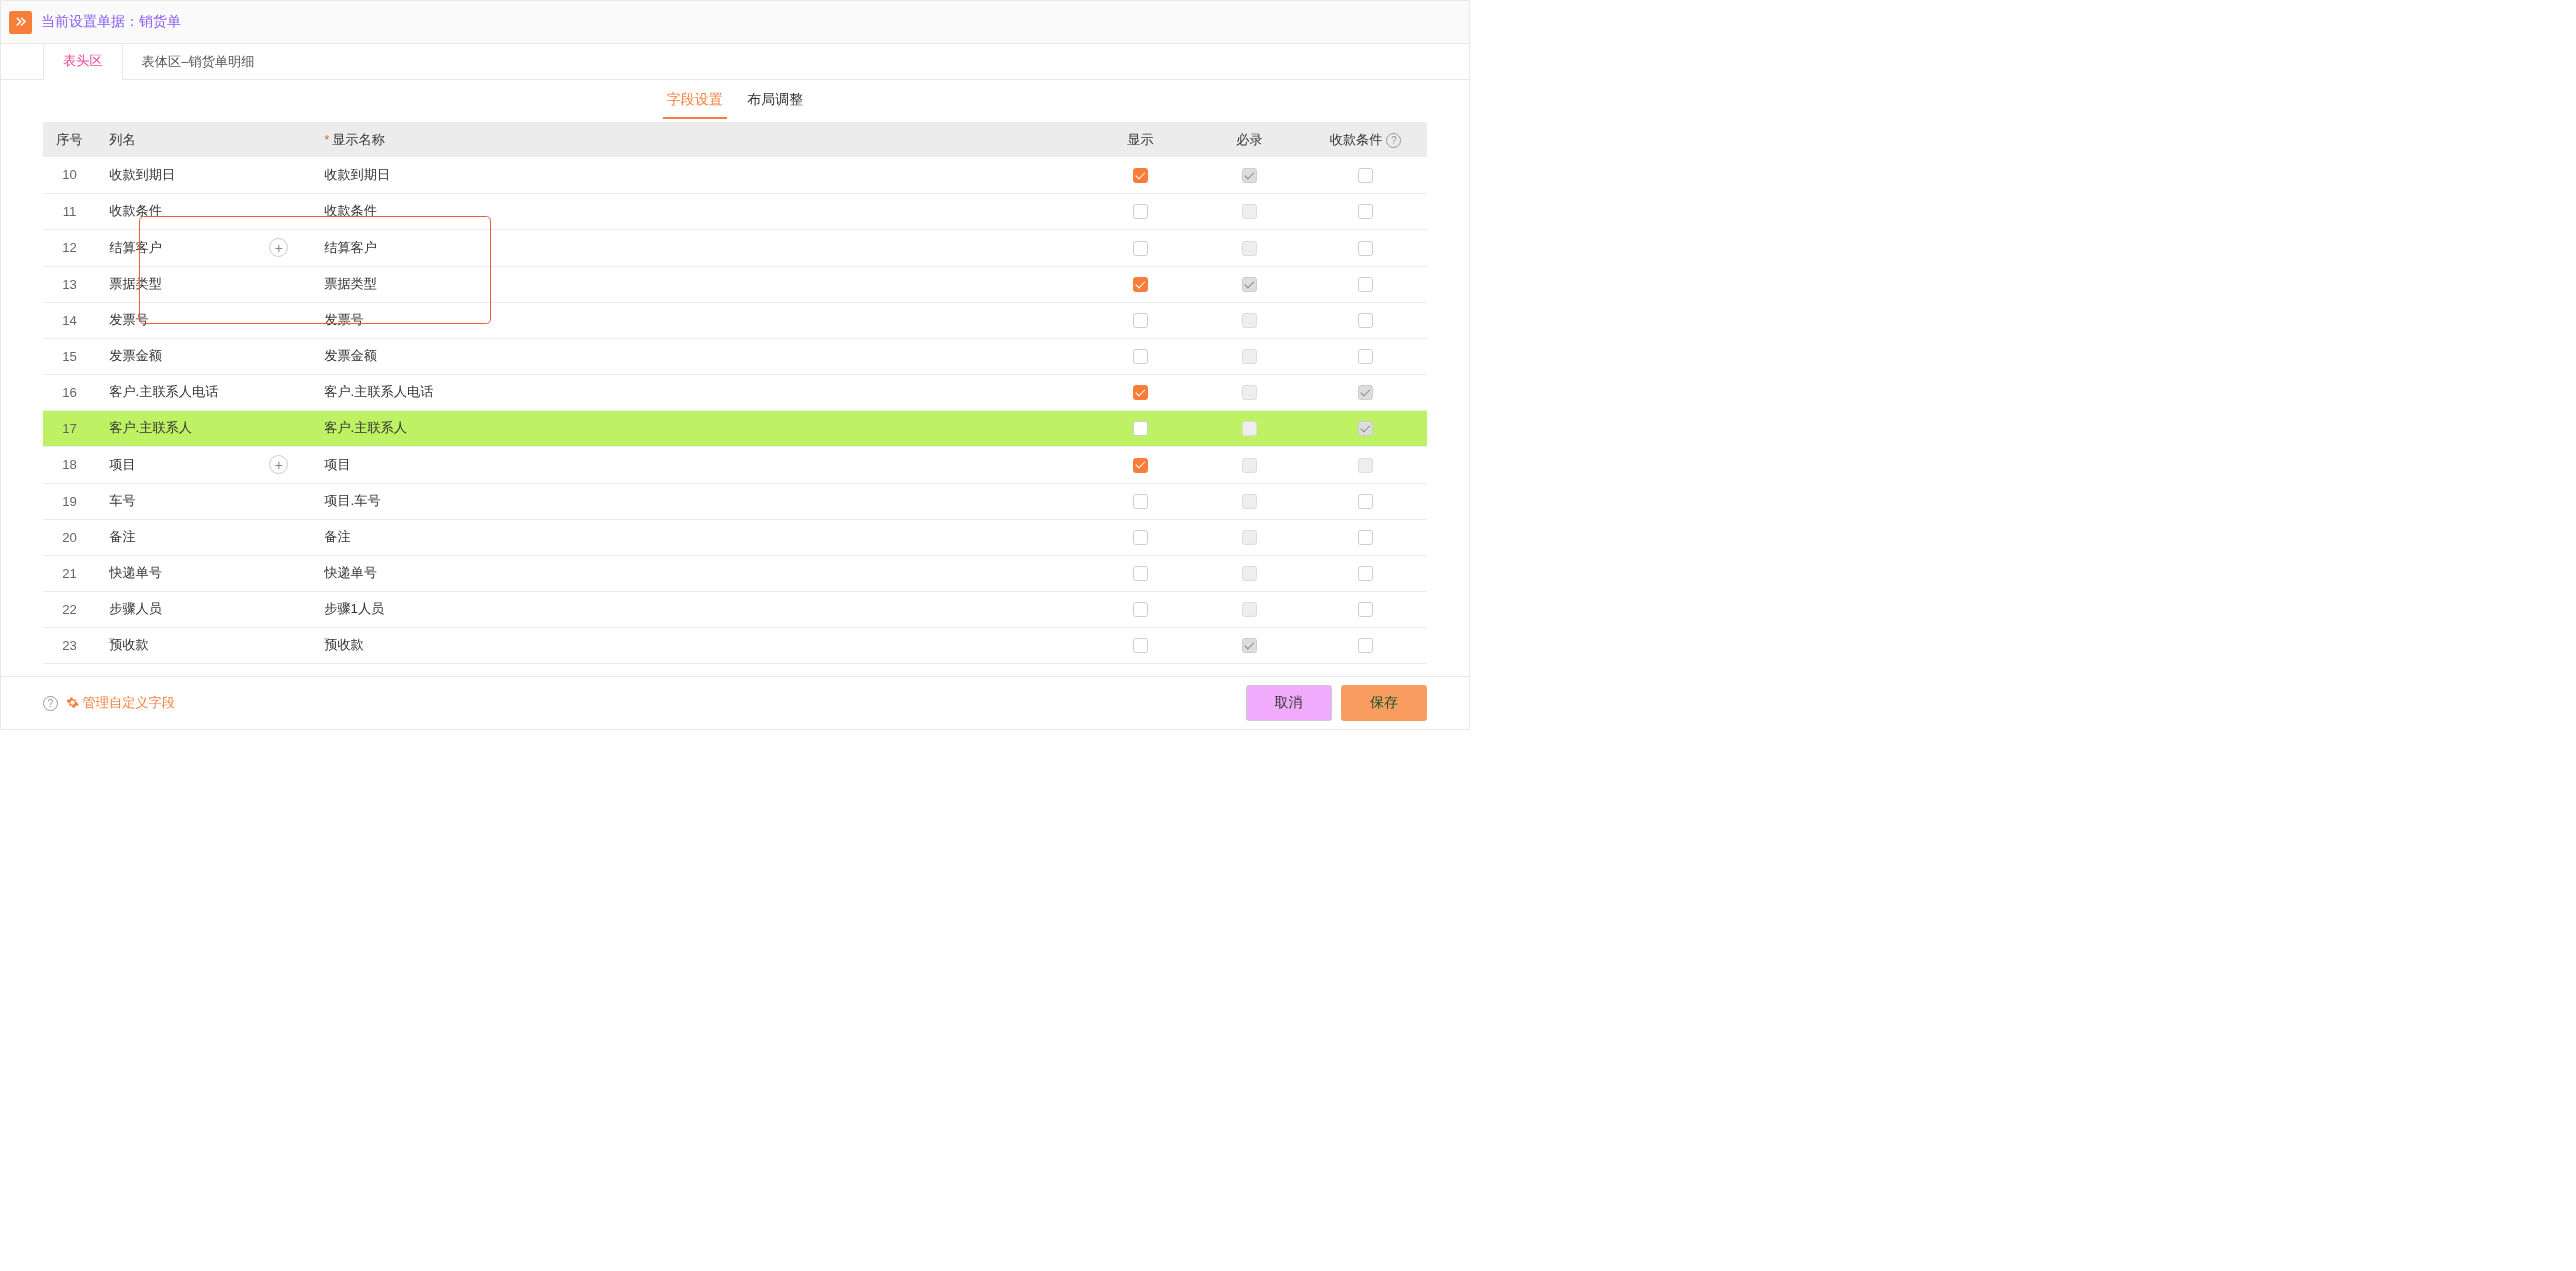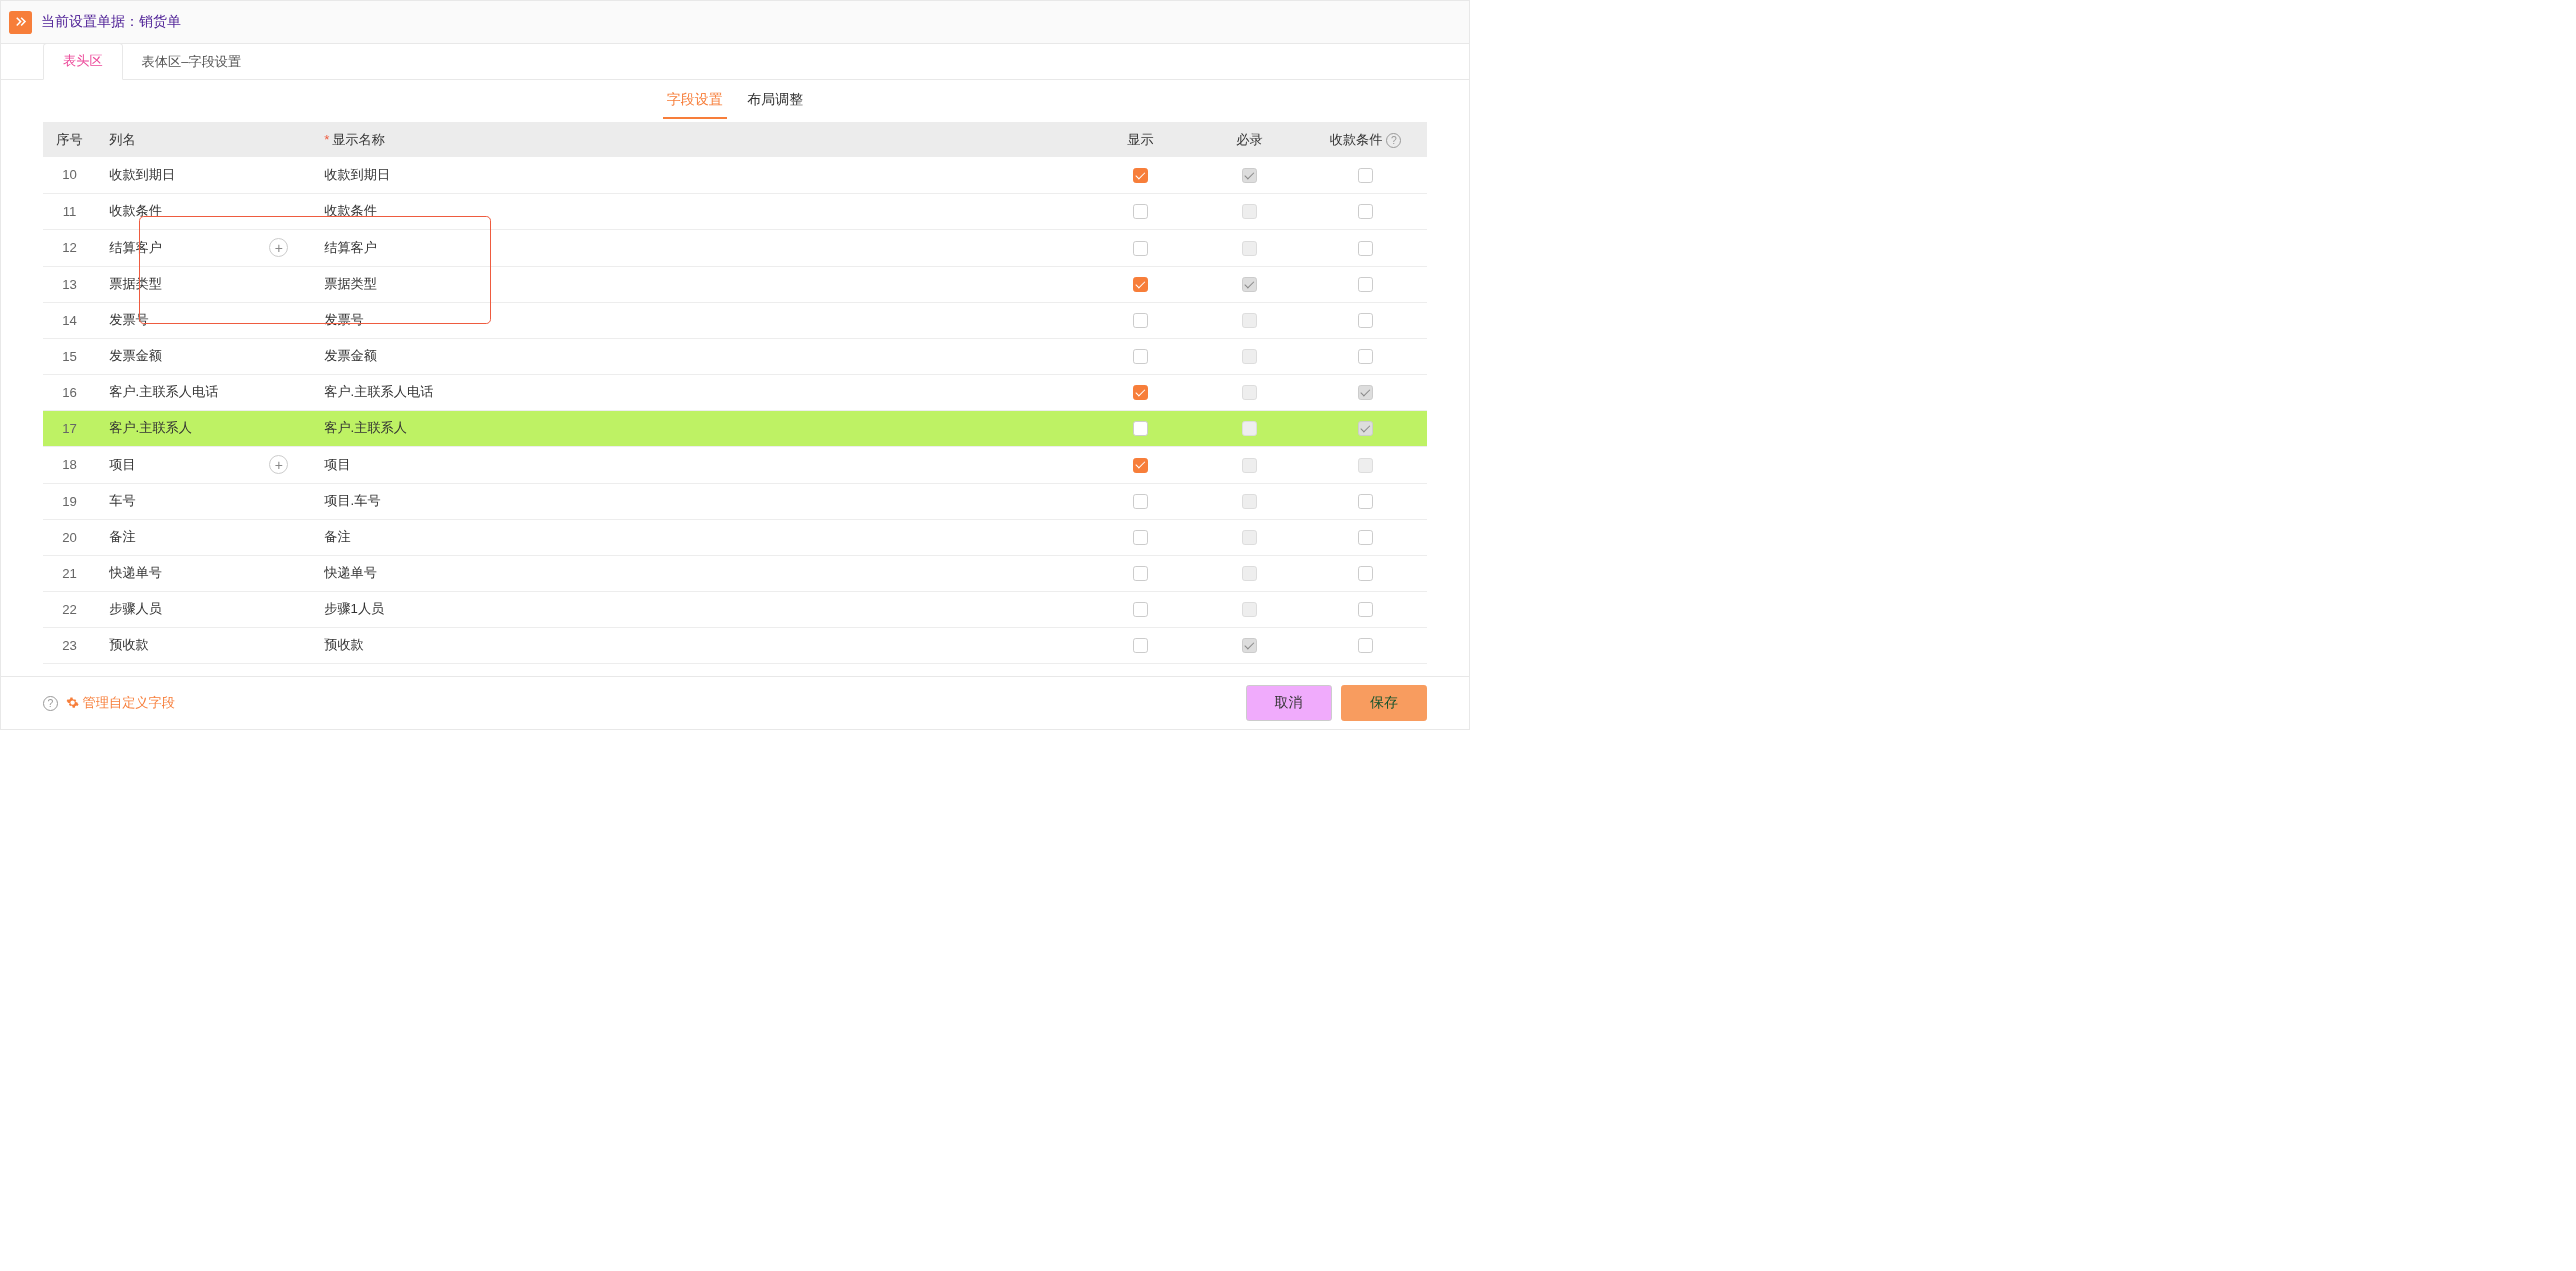--- a/index.html
+++ b/index.html
@@ -1,21 +1,21 @@
 <!DOCTYPE html>
 <html style="font-size:15px"><head>
 <meta charset="utf-8">
 <style>
 * { box-sizing: border-box; margin: 0; padding: 0; }
 body { font-family: -apple-system, "PingFang SC", "Microsoft YaHei", sans-serif; font-size: 13.2px; color: #333; background: #fff; }
 .container { width: 1470px; border: 0.9px solid #e8e8e8; display: flex; flex-direction: column; height: 730px; position: relative; }
 .header-bar { display: flex; align-items: center; height: 43px; background: #fafafa; border-bottom: 0.9px solid #e8e8e8; }
 .expand-btn { width: 23px; height: 23px; background: #f77e3a; border-radius: 2.8px; display: flex; align-items: center; justify-content: center; margin-left: 7.6px; cursor: pointer; }
 .expand-btn svg { width: 13.2px; height: 13.2px; }
-.header-title { margin-left: 9.4px; font-size: 14px; color: #4c1d95; }
+.header-title { margin-left: 9.4px; font-size: 14px; color: #8b5cf6; }
 .tabs-row { display: flex; padding-left: 42px; height: 36px; align-items: flex-end; border-bottom: 0.9px solid #e8e8e8; }
 .tab { padding: 8.5px 19px; font-size: 13.2px; color: #555; cursor: pointer; }
 .tab.active { color: #ec4899; border: 0.9px solid #e8e8e8; border-bottom: 0.9px solid #fff; border-radius: 3.8px 3.8px 0 0; background: #fff; margin-bottom: -0.9px; }
 .subtabs-row { display: flex; justify-content: center; height: 42px; align-items: center; gap: 17px; }
 .subtab { padding: 7.6px 3.8px; font-size: 14px; color: #333; cursor: pointer; border-bottom: 2.8px solid transparent; }
 .subtab.active { color: #f77e3a; border-bottom-color: #f77e3a; }
 .table-wrap { flex: 1; overflow-y: hidden; position: relative; padding: 0 42px; }
 .data-table { width: 100%; border-collapse: collapse; table-layout: fixed; }
 .data-table thead th { background: #ececec; font-weight: 500; text-align: left; padding: 8.5px 13.2px; font-size: 13.2px; color: #333; margin-top: 26px; }
 .data-table thead th.center { text-align: center; }
@@ -58,21 +58,21 @@
           <path fill="#fff" d="M6 4l8 8-8 8-2-2 6-6-6-6zM14 4l8 8-8 8-2-2 6-6-6-6z"></path>
         </svg>
     </div>
     <div class="header-title">
       <span>当前设置单据：</span><span>销货单</span>
     </div>
   </div>
 
   <div class="tabs-row" id="tabs-row">
       <div class="tab active">表头区</div>
-      <div class="tab">表体区–字段设置</div>
+      <div class="tab">表体区–销货单明细</div>
     </div>
 
   <div class="subtabs-row" id="subtabs-row">
       <div class="subtab active">字段设置</div>
       <div class="subtab">布局调整</div>
     </div>
 
   <div class="table-wrap">
     <table class="data-table">
       <colgroup>

